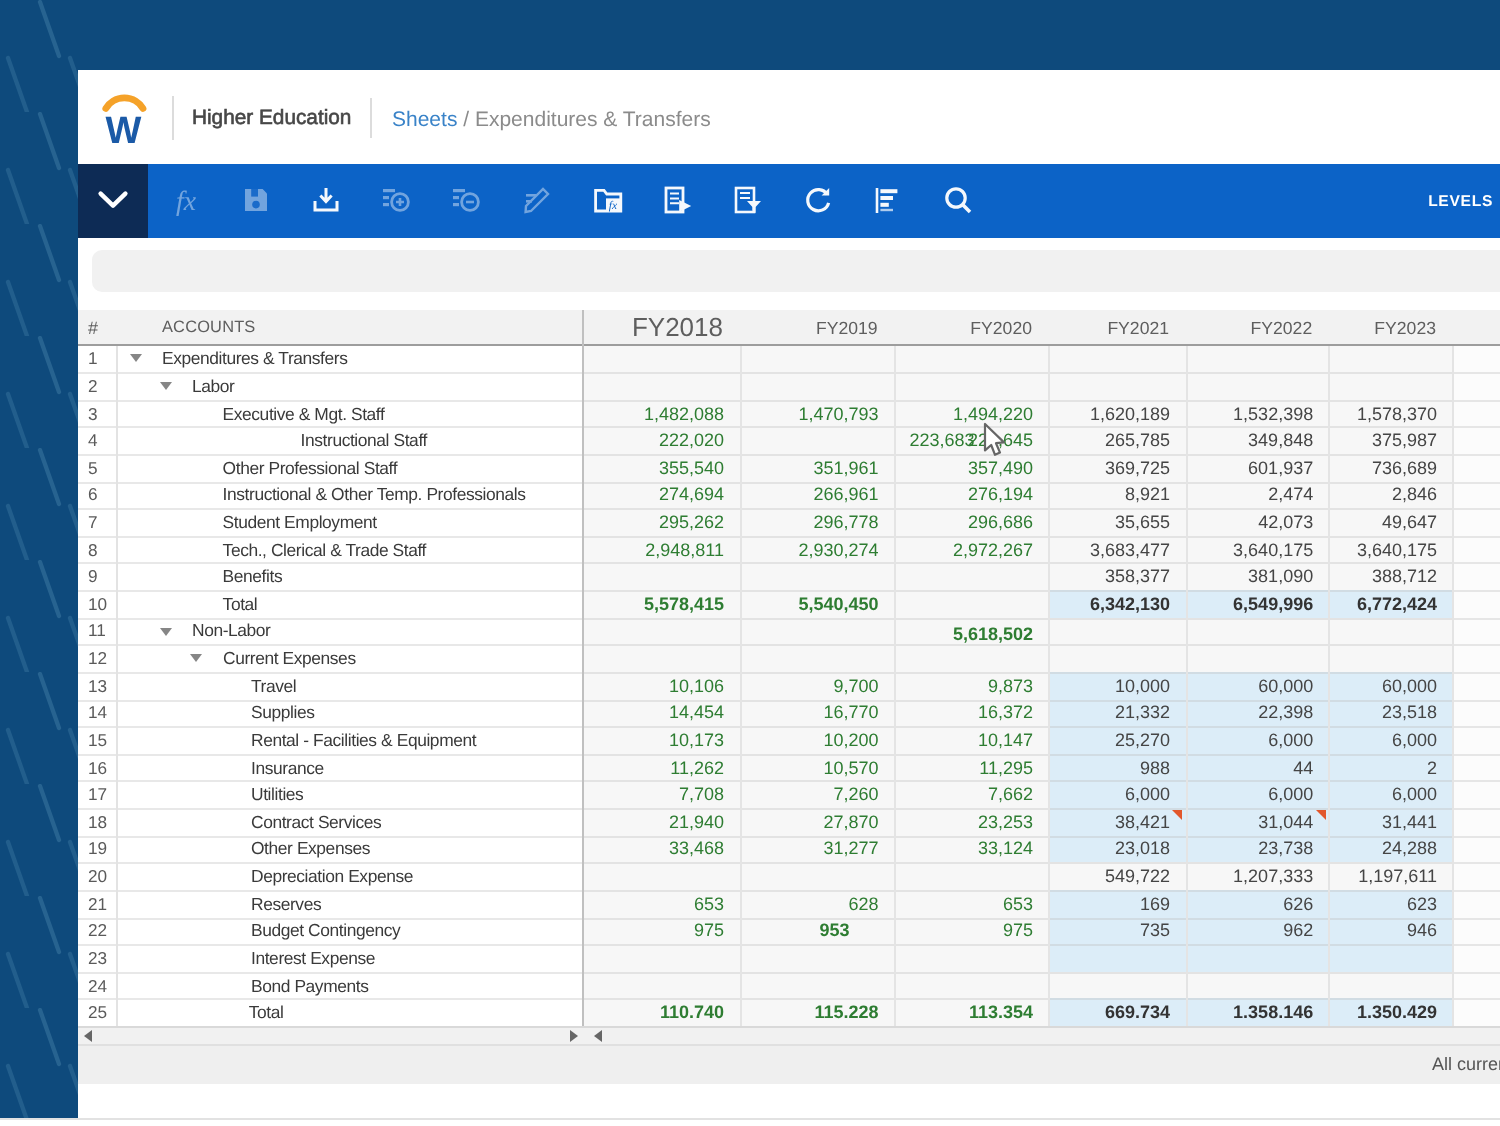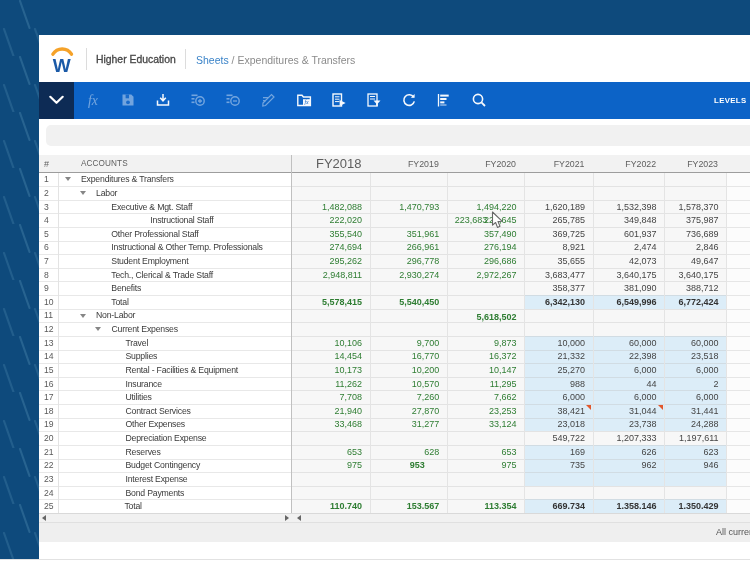--- a/index.html
+++ b/index.html
@@ -307,21 +307,21 @@
 <div class="cell num" style="left:524.0px;top:458.52px;width:61.0px;height:13.62px;color:#454545;font-weight:normal;">735</div>
 <div class="cell num" style="left:592.5px;top:458.52px;width:64.1px;height:13.62px;color:#454545;font-weight:normal;">962</div>
 <div class="cell num" style="left:664.1px;top:458.52px;width:54.4px;height:13.62px;color:#454545;font-weight:normal;">946</div>
 <div class="cell" style="left:44px;top:472.14px;height:13.62px;color:#5a5a5a;font-size:8.6px;">23</div>
 <div class="cell lbl" style="left:125.5px;top:472.14px;height:13.62px;text-align:center;">Interest Expense</div>
 <div class="cell" style="left:44px;top:485.76px;height:13.62px;color:#5a5a5a;font-size:8.6px;">24</div>
 <div class="cell lbl" style="left:125.5px;top:485.76px;height:13.62px;">Bond Payments</div>
 <div class="cell" style="left:44px;top:499.38px;height:13.62px;color:#5a5a5a;font-size:8.6px;">25</div>
 <div class="cell lbl" style="left:124.4px;top:499.38px;height:13.62px;">Total</div>
 <div class="cell num" style="left:291.5px;top:499.38px;width:70.5px;height:13.62px;color:#2e7d32;font-weight:bold;">110.740</div>
-<div class="cell num" style="left:369.5px;top:499.38px;width:69.8px;height:13.62px;color:#2e7d32;font-weight:bold;">153.567</div>
+<div class="cell num" style="left:369.5px;top:499.38px;width:69.8px;height:13.62px;color:#2e7d32;font-weight:bold;">115.228</div>
 <div class="cell num" style="left:446.8px;top:499.38px;width:69.7px;height:13.62px;color:#2e7d32;font-weight:bold;">113.354</div>
 <div class="cell num" style="left:524.0px;top:499.38px;width:61.0px;height:13.62px;color:#333;font-weight:bold;">669.734</div>
 <div class="cell num" style="left:592.5px;top:499.38px;width:64.1px;height:13.62px;color:#333;font-weight:bold;">1.358.146</div>
 <div class="cell num" style="left:664.1px;top:499.38px;width:54.4px;height:13.62px;color:#333;font-weight:bold;">1.350.429</div>
 <div class="abs" style="left:586.0px;top:405.24px;width:0;height:0;border-top:5px solid #e2572b;border-left:5px solid transparent;"></div>
 <div class="abs" style="left:657.6px;top:405.24px;width:0;height:0;border-top:5px solid #e2572b;border-left:5px solid transparent;"></div>
 <div class="abs" style="left:39px;top:513.0px;width:711px;height:9.0px;background:#f1f1f1;border-top:1px solid #d9d9d9;box-sizing:border-box;"></div>
 <div class="abs" style="left:42px;top:514.5px;width:0;height:0;border-top:3.2px solid transparent;border-bottom:3.2px solid transparent;border-right:4px solid #666;"></div>
 <div class="abs" style="left:284.5px;top:514.5px;width:0;height:0;border-top:3.2px solid transparent;border-bottom:3.2px solid transparent;border-left:4px solid #666;"></div>
 <div class="abs" style="left:296.5px;top:514.5px;width:0;height:0;border-top:3.2px solid transparent;border-bottom:3.2px solid transparent;border-right:4px solid #666;"></div>

